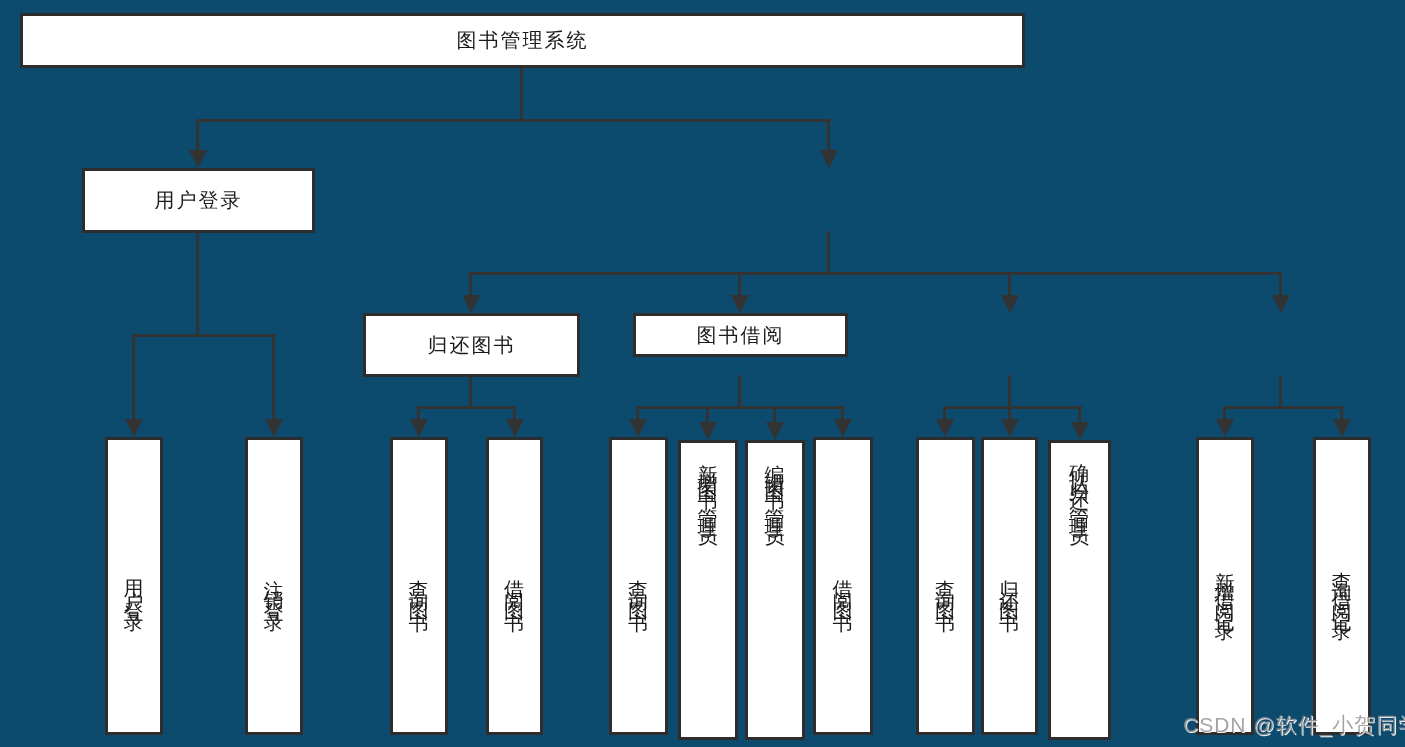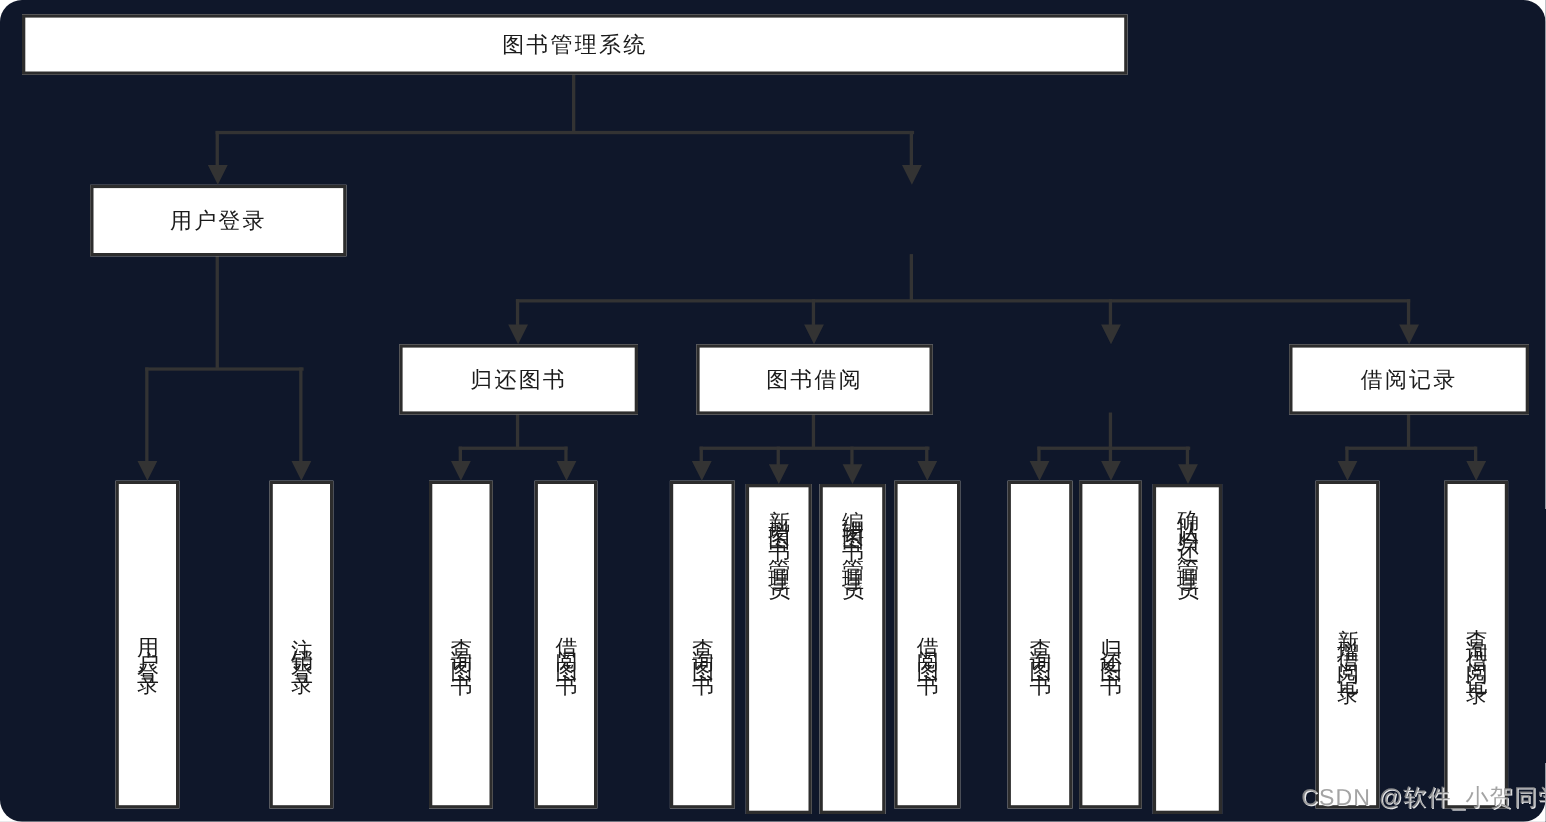--- a/index.html
+++ b/index.html
@@ -1,18 +1,18 @@
 <!DOCTYPE html>
 <html><head>
 <meta charset="utf-8">
 <style>
   html,body{margin:0;padding:0;background:#ffffff;}
   .canvas{
-    position:relative;width:1405px;height:747px;background:#0f172a;
-    font-family:"Liberation Sans", sans-serif;overflow:hidden;border-radius:20px;
+    position:relative;width:1405px;height:747px;background:#0c4a6e;
+    font-family:"Liberation Sans", sans-serif;overflow:hidden;
   }
   .box{
     position:absolute;box-sizing:border-box;background:#ffffff;
     border:3px solid #2d2d2d;color:#1b1b1b;
     display:flex;flex-direction:column;align-items:center;justify-content:center;
     z-index:2;font-size:20px;letter-spacing:2px;
   }
   .vbox span{
     writing-mode:vertical-rl;text-orientation:mixed;
     letter-spacing:11px;font-size:20px;line-height:1;
@@ -43,28 +43,25 @@
 
   <div class="box" style="left:82px;top:168px;width:233px;height:65px;">
     <span>用户登录</span>
   </div>
 
 
   <div class="box" style="left:363px;top:313px;width:217px;height:64px;">
     <span>归还图书</span>
   </div>
 
-  <div class="box" style="left:633px;top:313px;width:215px;height:64px;">
+  <div class="box" style="left:633px;top:313px;width:215px;height:44px;">
     <span>图书借阅</span>
   </div>
 
 
-  <div class="box" style="left:1172px;top:313px;width:218px;height:64px;">
-    <span>借阅记录</span>
-  </div>
 
   <div class="box vbox" style="left:105px;top:437px;width:58px;height:298px;">
     <span>用户登录</span>
   </div>
 
   <div class="box vbox" style="left:245px;top:437px;width:58px;height:298px;">
     <span>注销登录</span>
   </div>
 
   <div class="box vbox" style="left:390px;top:437px;width:58px;height:298px;">

